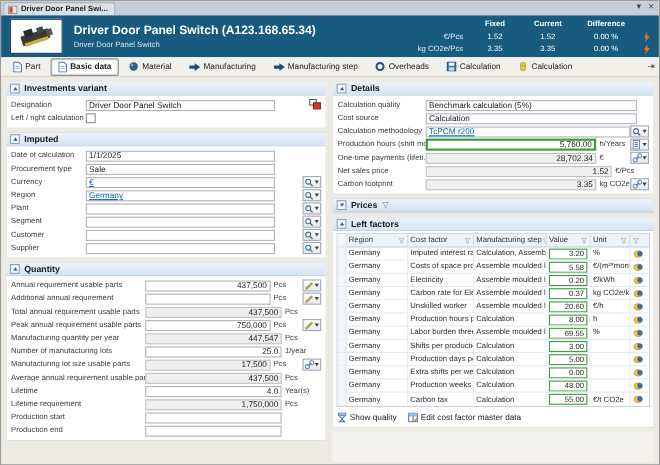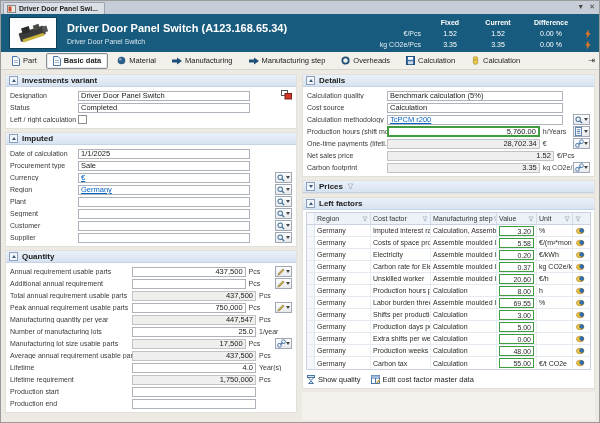--- a/index.html
+++ b/index.html
@@ -50,21 +50,21 @@
   
   .frow { display:flex; align-items:center; height:11px; margin:1px 0; }
   .lbl { font-size:7px; color:#3A3A3A; white-space:nowrap; overflow:hidden; flex:none; }
   .lbl.v { width:68px; }
   .lbl.q { width:122px; }
   .lbl.d { width:80px; }
   .inp { height:10px; border:1px solid #AEB3BB; background:#fff; font-family:inherit; font-size:7.5px; padding:0 2px; color:#1A1A1A; }
   .inp.ro { background:#EFEFEF; border-color:#C2C2C2; }
   .inp.num { text-align:right; }
   .inp.green { border:2px solid #3F9C3F; height:11px; }
-  .w172 { width:172px; } .w124 { width:124px; } .w160 { width:176px; }
+  .w172 { width:172px; } .w124 { width:124px; } .w160 { width:192px; }
   .linkfield { display:flex; align-items:center; }
   .linkfield a { color:#0563C1; text-decoration:underline; font-size:7.5px; cursor:pointer; }
   .unit { font-size:7px; color:#3A3A3A; padding-left:3px; white-space:nowrap; overflow:hidden; }
   .unit.qu { width:32px; } .unit.du { width:38px; }
   .cbtn { margin-left:auto; width:17px; height:11px; flex:none; border:1px solid #9FA8B4; background:linear-gradient(#FDFDFD,#E7E9ED);
           display:flex; align-items:center; justify-content:space-between; padding:0 1px; cursor:pointer; }
   .dd { width:0; height:0; border-left:2px solid transparent; border-right:2px solid transparent; border-top:3px solid #444; }
   .chk { width:9px; height:9px; border:1px solid #8E8E8E; background:#fff; }
   .ricon { margin-left:auto; cursor:pointer; }
   
@@ -219,24 +219,20 @@
           <span class="lbl v">Designation</span>
           <input class="inp w172" value="Driver Door Panel Switch" style="">
           <span class="ricon">
             <svg width="11" height="10" viewBox="0 0 11 10">
                 <rect x="0.5" y="0.5" width="6" height="5" fill="#fff" stroke="#555"></rect>
                 <rect x="4" y="3.5" width="6.5" height="5.5" fill="#D0392A" stroke="#7E1F14"></rect>
               </svg>
           </span>
         </div>
         <div class="frow">
-          <span class="lbl v">Status</span>
-          <input class="inp w172" value="Completed" style="">
-        </div>
-        <div class="frow">
           <span class="lbl v">Left / right calculation</span>
           <span class="chk"></span>
         </div>
       </div>
     </div>
 
     <div class="section">
       <div class="sec-hd">
         <span class="tgl">
             <span class="tri-up"></span>

